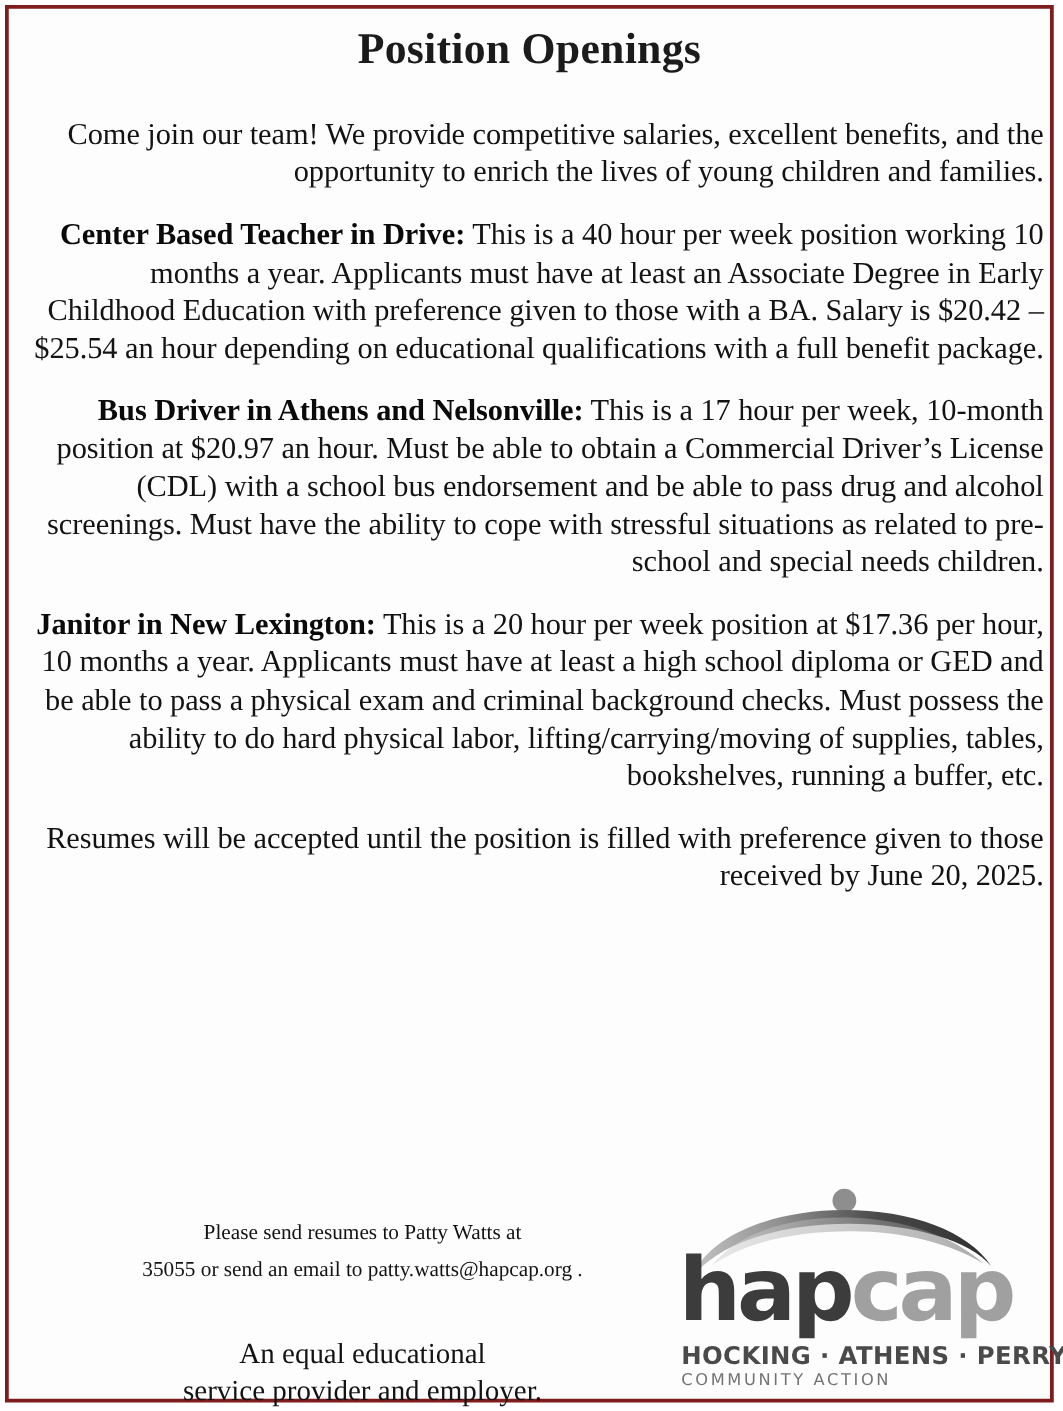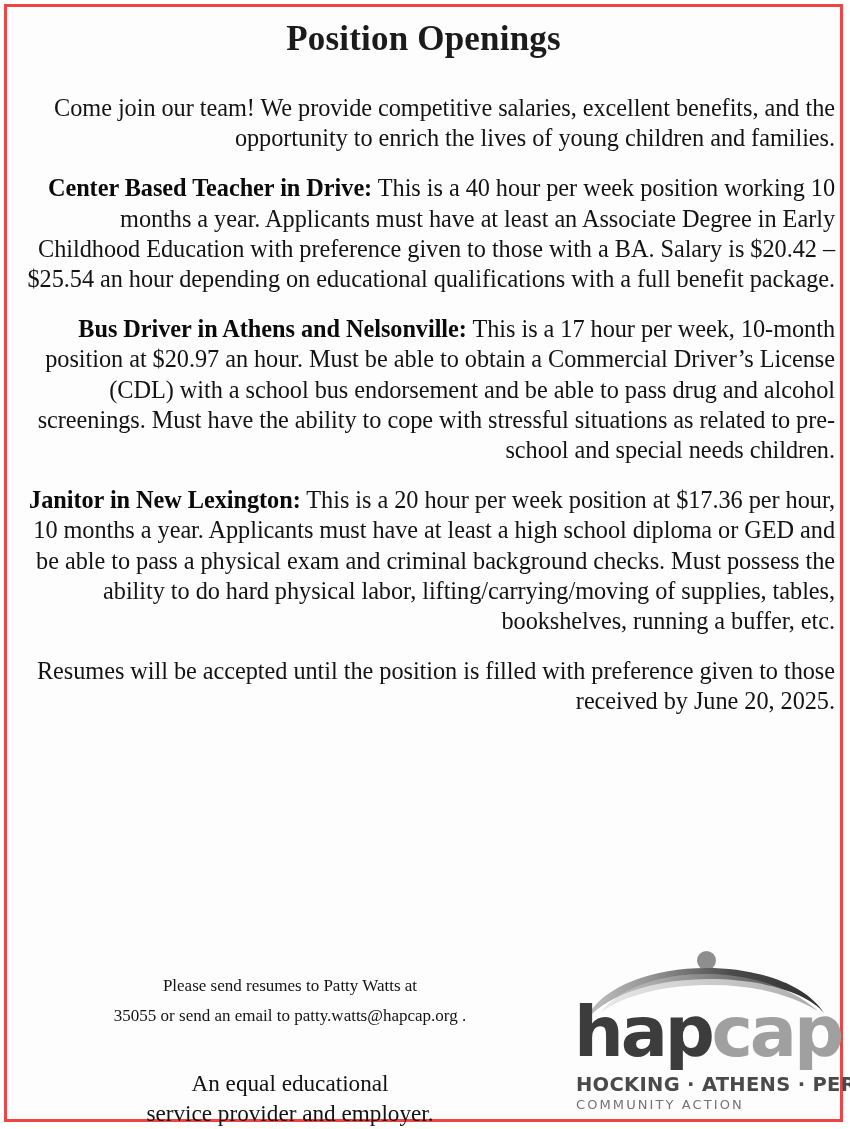--- a/index.html
+++ b/index.html
@@ -13,21 +13,21 @@
     overflow: hidden;
     font-family: "Liberation Serif", "DejaVu Serif", serif;
   }
 
   .ad-page {
     position: absolute;
     left: 4px;
     top: 4px;
     width: 839px;
     height: 1118px;
-    border: 3px solid #ef4444;
+    border: 3px solid #7f1d1d;
     box-sizing: border-box;
     background: #fdfdfd;
   }
 
   .ad-inner {
     position: relative;
     width: 100%;
     height: 100%;
     padding: 0;
     box-sizing: border-box;
@@ -85,21 +85,21 @@
     width: 538px;
     text-align: center;
     font-size: 23.2px;
     line-height: 29.5px;
     color: #131313;
   }
 
   
   .logo {
     position: absolute;
-    left: 567px;
+    left: 536px;
     top: 928px;
     width: 258px;
     height: 160px;
   }
   .logo-mark {
     position: relative;
     width: 258px;
     height: 118px;
   }
   .logo-dot {

